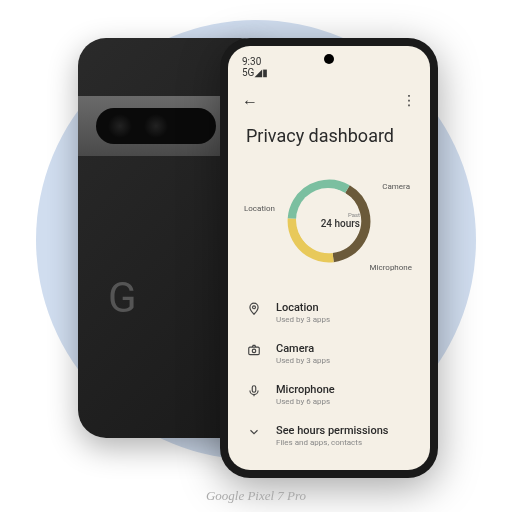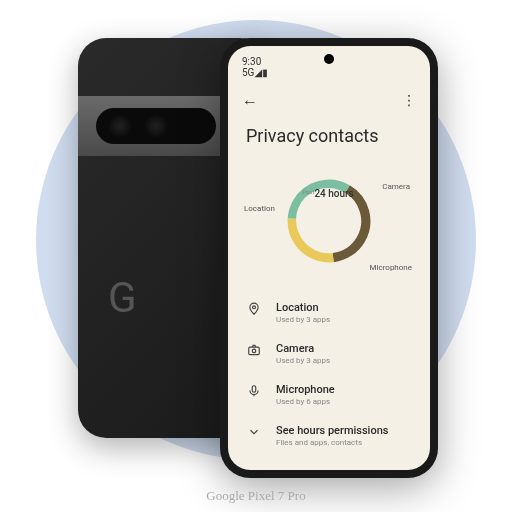--- a/index.html
+++ b/index.html
@@ -132,21 +132,22 @@
     }
     .donut-inner {
       position: absolute;
       top: 14px;
       left: 14px;
       width: 64px;
       height: 64px;
       background: #f5f0e6;
       border-radius: 50%;
       display: flex;
-      align-items: flex-start;
+      flex-direction: column;
+      align-items: flex-end;
       justify-content: center;
     }
     .donut-sub { font-size: 6px; color: #888; }
     .donut-main { font-size: 10px; color: #333; font-weight: 500; }
     .chart-label {
       position: absolute;
       font-size: 8px;
       color: #555;
     }
     .lbl-loc { left: 16px; top: 48px; }
@@ -170,20 +171,21 @@
     .list-title { font-size: 11px; color: #2a2a2a; font-weight: 500; }
     .list-sub { font-size: 8px; color: #888; margin-top: 1px; }
     .caption {
       position: absolute;
       bottom: 8px;
       left: 0;
       right: 0;
       text-align: center;
       font-size: 13px;
       color: #aaa;
+      font-style: italic;
       font-family: Georgia, serif;
     }
   </style>
 </head>
 <body>
 
 <div class="bg-circle"></div>
 
 <div class="phone-back">
   <div class="camera-bar">
@@ -206,21 +208,21 @@
         <span>◢</span>
         <span>▮</span>
       </span>
     </div>
 
     <div class="header-row">
       <span class="back-arrow">←</span>
       <span class="more-dots">⋮</span>
     </div>
 
-    <div class="page-title">Privacy contacts</div>
+    <div class="page-title">Privacy dashboard</div>
 
     <div class="chart-wrap">
       <svg class="donut" viewBox="0 0 100 100">
         <circle cx="50" cy="50" r="40" fill="none" stroke="#6b5a3a" stroke-width="10" stroke-dasharray="100 151" stroke-dashoffset="0" transform="rotate(-60 50 50)"></circle>
         <circle cx="50" cy="50" r="40" fill="none" stroke="#e8c95a" stroke-width="10" stroke-dasharray="70 181" stroke-dashoffset="-100" transform="rotate(-60 50 50)"></circle>
         <circle cx="50" cy="50" r="40" fill="none" stroke="#7bbfa0" stroke-width="10" stroke-dasharray="81 170" stroke-dashoffset="-170" transform="rotate(-60 50 50)"></circle>
       </svg>
       <div class="donut-inner" style="top:32px; left:68px; position:absolute;">
         <span class="donut-sub">Past</span>
         <span class="donut-main">24 hours</span>

